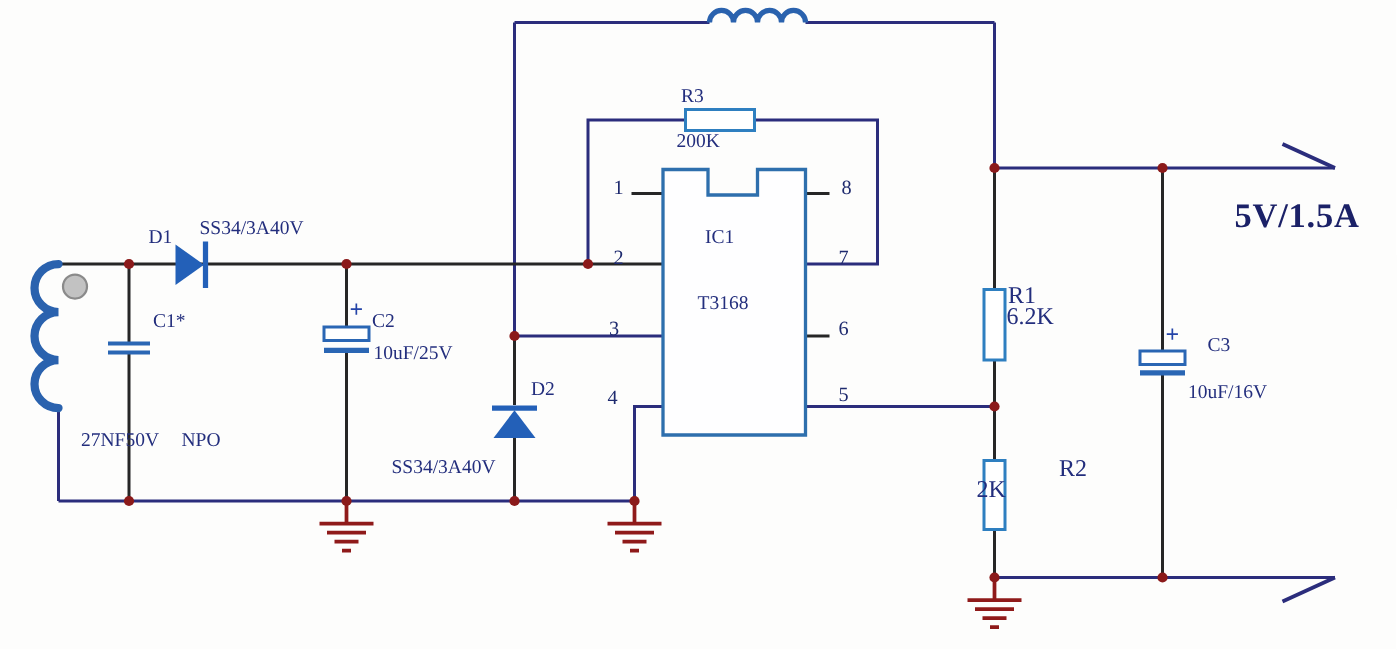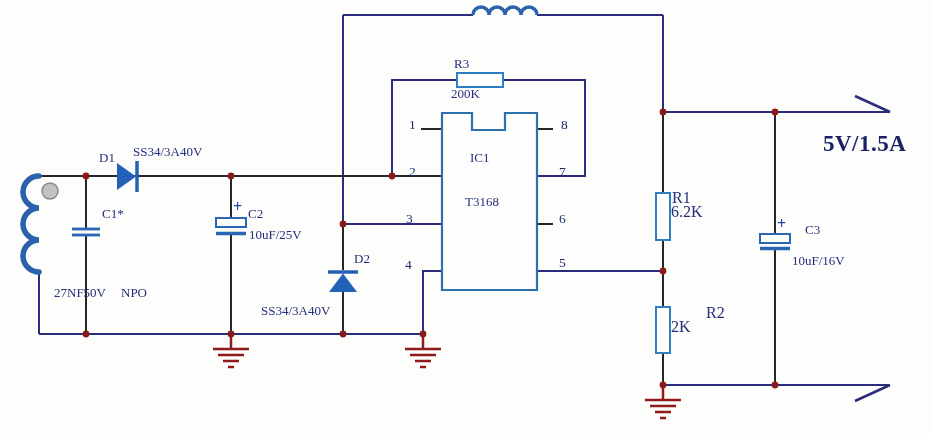--- a/index.html
+++ b/index.html
@@ -166,21 +166,21 @@
   <span class="lbl pin" style="left:559px;top:165px">7</span>
   <span class="lbl pin" style="left:561px;top:118px">8</span>
 
   <span class="lbl" style="left:470px;top:151px">IC1</span>
   <span class="lbl" style="left:465px;top:195px">T3168</span>
 
   <span class="lbl small" style="left:672px;top:190px">R1</span>
   <span class="lbl small" style="left:671px;top:204px">6.2K</span>
 
   <span class="lbl small" style="left:706px;top:305px">R2</span>
-  <span class="lbl small" style="left:671px;top:319px">2K</span>
+  <span class="lbl small" style="left:651px;top:319px">2K</span>
 
   <span class="lbl plus" style="left:777px;top:216px">+</span>
   <span class="lbl" style="left:805px;top:223px">C3</span>
   <span class="lbl" style="left:792px;top:254px">10uF/16V</span>
 
   <span class="lbl out" style="left:823px;top:132px">5V/1.5A</span>
 
 </div>
 
 </body></html>

